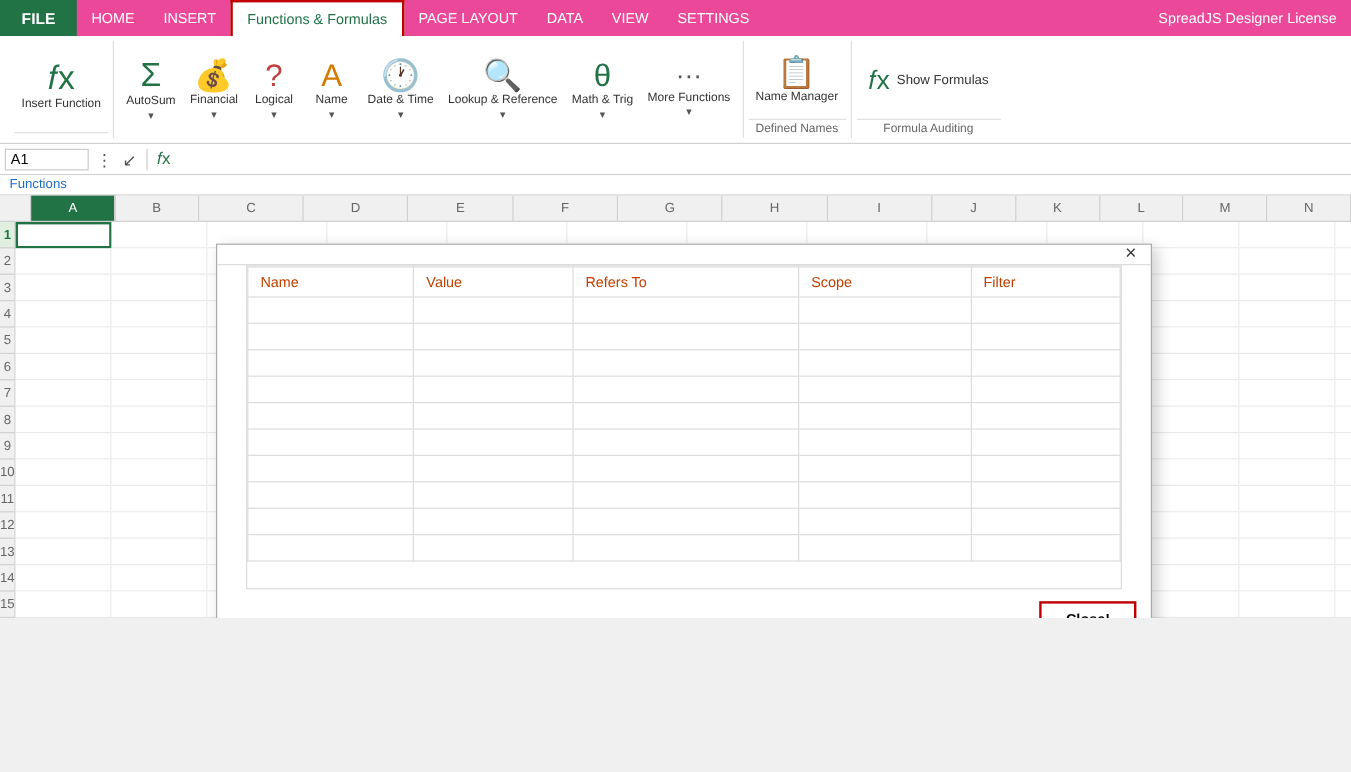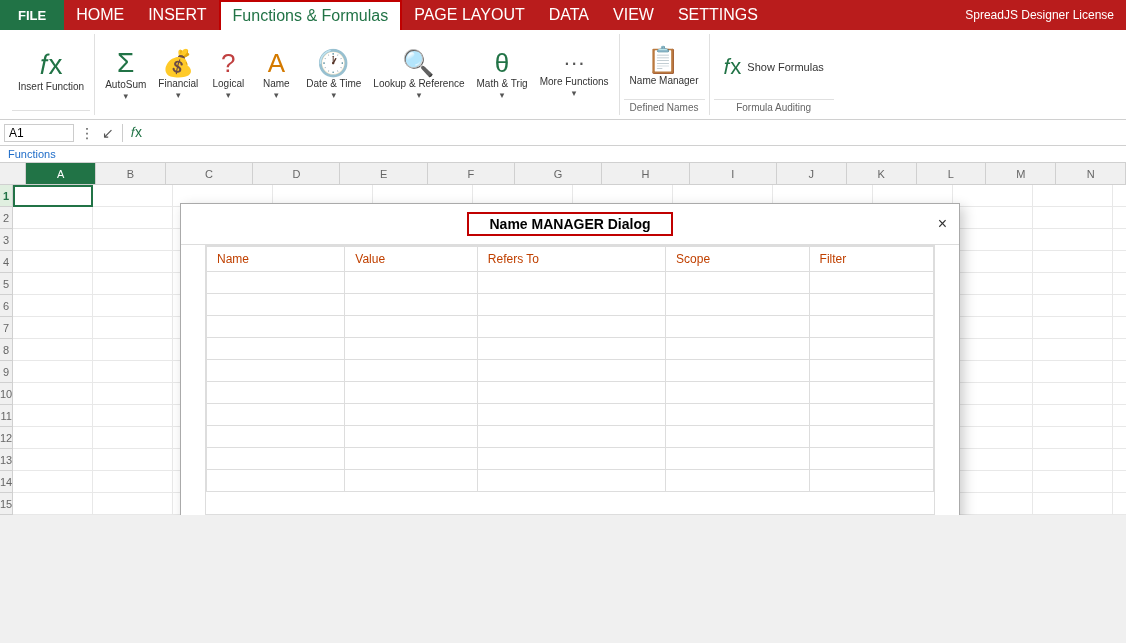--- a/index.html
+++ b/index.html
@@ -2,42 +2,42 @@
 <html><head>
   <meta charset="utf-8">
   <style>
     * { box-sizing: border-box; margin: 0; padding: 0; }
     body { font-family: 'Segoe UI', Arial, sans-serif; font-size: 12px; background: #f0f0f0; overflow: hidden; }
 
     
     .menu-bar {
       display: flex;
       align-items: center;
-      background: #b91c1c;
+      background: #ec4899;
       height: 30px;
       justify-content: space-between;
     }
     .menu-file {
       background: #217346;
       color: white;
       padding: 0 18px;
       height: 100%;
       display: flex;
       align-items: center;
       font-weight: bold;
       font-size: 13px;
       cursor: pointer;
     }
     .menu-item {
       color: white;
       padding: 0 12px;
       height: 100%;
       display: flex;
       align-items: center;
-      font-size: 16px;
+      font-size: 12px;
       cursor: pointer;
     }
     .menu-item.active-tab {
       background: white;
       color: #217346;
       border: 2px solid #c00000;
       border-bottom: none;
     }
     .menu-spreadjs {
       margin-left: auto;
@@ -681,21 +681,20 @@
             <div class="grid-cell" style="width: 80px;"></div>
             <div class="grid-cell" style="width: 80px;"></div>
           </div>
         </div>
     </div>
   </div>
 
   <div class="dialog">
 
     <div class="dialog-title-bar">
-      <div class="dialog-title">Name MANAGER Dialog</div>
       <div class="dialog-close">×</div>
     </div>
 
 
     <div class="dialog-body">
       <table class="dialog-table">
         <thead>
           <tr>
             <th>Name</th>
             <th>Value</th>

